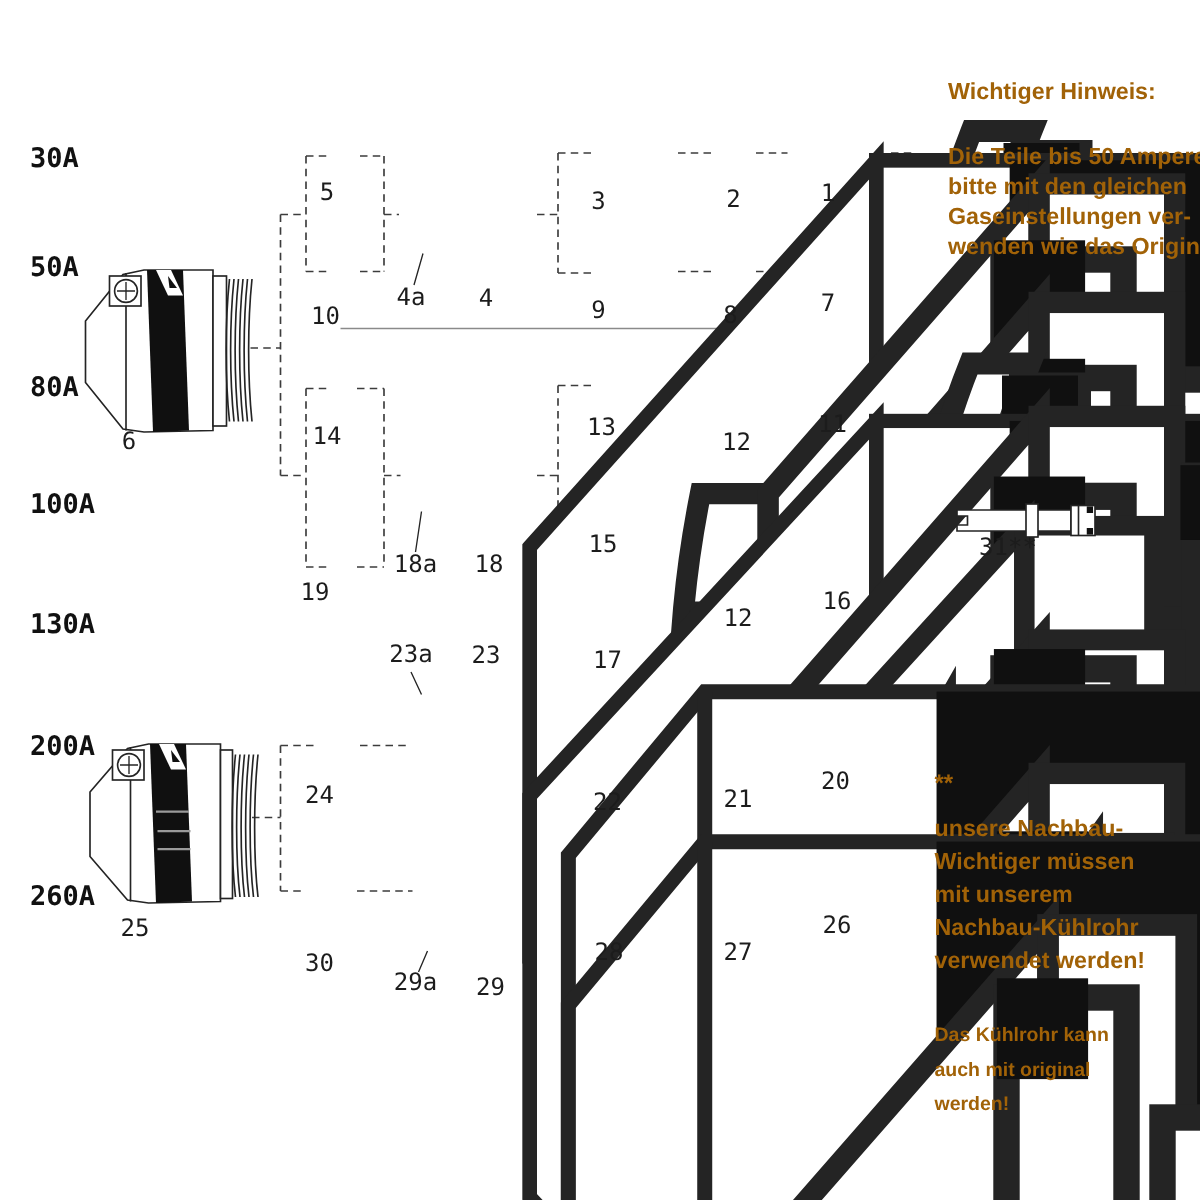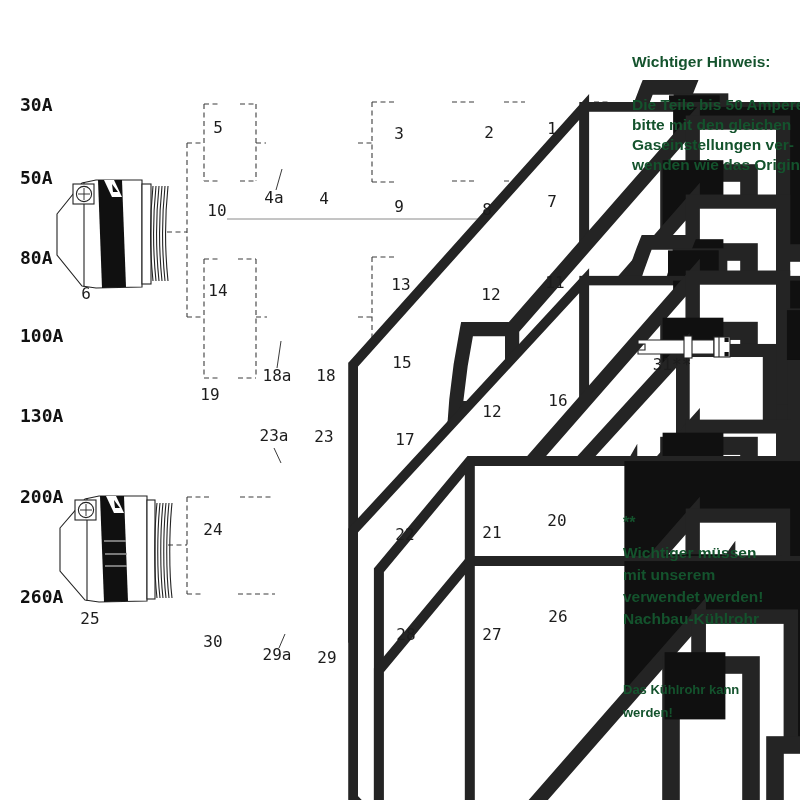--- a/index.html
+++ b/index.html
@@ -10,21 +10,21 @@
   .b{fill:#101010;stroke:none;}
   .ln{stroke:#242424;stroke-width:1.1;fill:none;}
   .thin{stroke:#242424;stroke-width:0.9;fill:none;}
   .dash{stroke:#3c3c3c;stroke-width:1.1;fill:none;stroke-dasharray:5 3.5;}
   .sep{stroke:#8a8a8a;stroke-width:1;fill:none;}
   .tex{stroke:#6f6f6f;stroke-width:0.9;fill:none;}
   .tex2{stroke:#9a9a9a;stroke-width:1.5;fill:none;}
   .dot{fill:#2a2a2a;stroke:none;}
   text.pl{font-family:"DejaVu Sans Mono",monospace;font-size:16px;fill:#1c1c1c;text-anchor:middle;}
   text.amp{font-family:"DejaVu Sans Mono",monospace;font-size:18px;font-weight:bold;fill:#111;}
-  .note{position:absolute;color:#14532d;font-weight:bold;}
+  .note{position:absolute;color:#a16207;font-weight:bold;}
   .note div{white-space:nowrap;}
   .n-title{left:632px;top:53px;font-size:15.5px;}
   .n-b1{left:632px;top:95px;font-size:15.5px;line-height:20px;}
   .n-ast{left:623px;top:514px;font-size:16px;}
   .n-b2{left:623px;top:542px;font-size:15.5px;line-height:22px;}
   .n-b3{left:623px;top:678px;font-size:13px;line-height:23px;}
 </style>
 </head>
 <body>
 
@@ -291,24 +291,26 @@
 <div class="note n-b1">
   <div>Die Teile bis 50 Ampere</div>
   <div>bitte mit den gleichen</div>
   <div>Gaseinstellungen ver-</div>
   <div>wenden wie das Original!</div>
 </div>
 
 <div class="note n-ast">**</div>
 
 <div class="note n-b2">
+  <div>unsere Nachbau-</div>
   <div>Wichtiger müssen</div>
   <div>mit unserem</div>
+  <div>Nachbau-Kühlrohr</div>
   <div>verwendet werden!</div>
-  <div>Nachbau-Kühlrohr</div>
 </div>
 
 <div class="note n-b3">
   <div>Das Kühlrohr kann</div>
+  <div>auch mit original</div>
   <div>werden!</div>
 </div>
 
 </div>
 
 </body></html>

